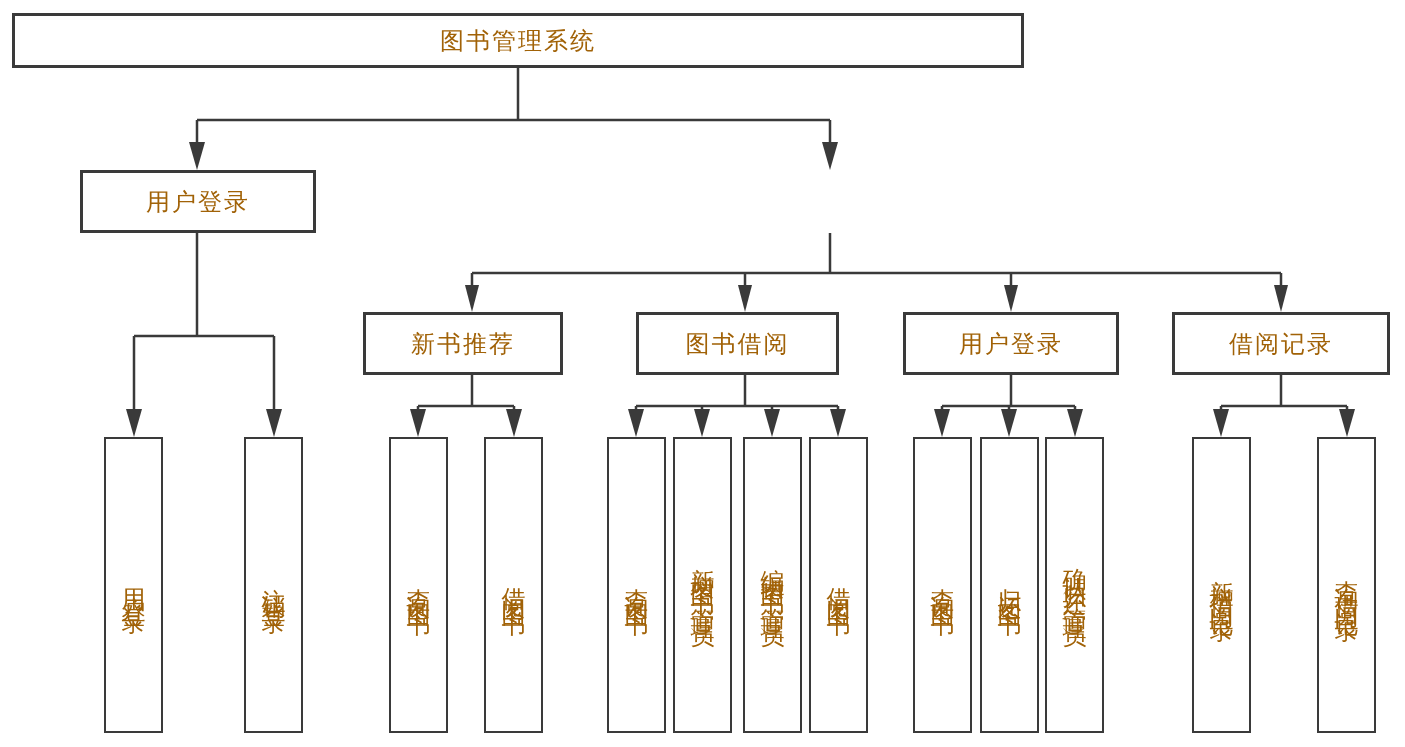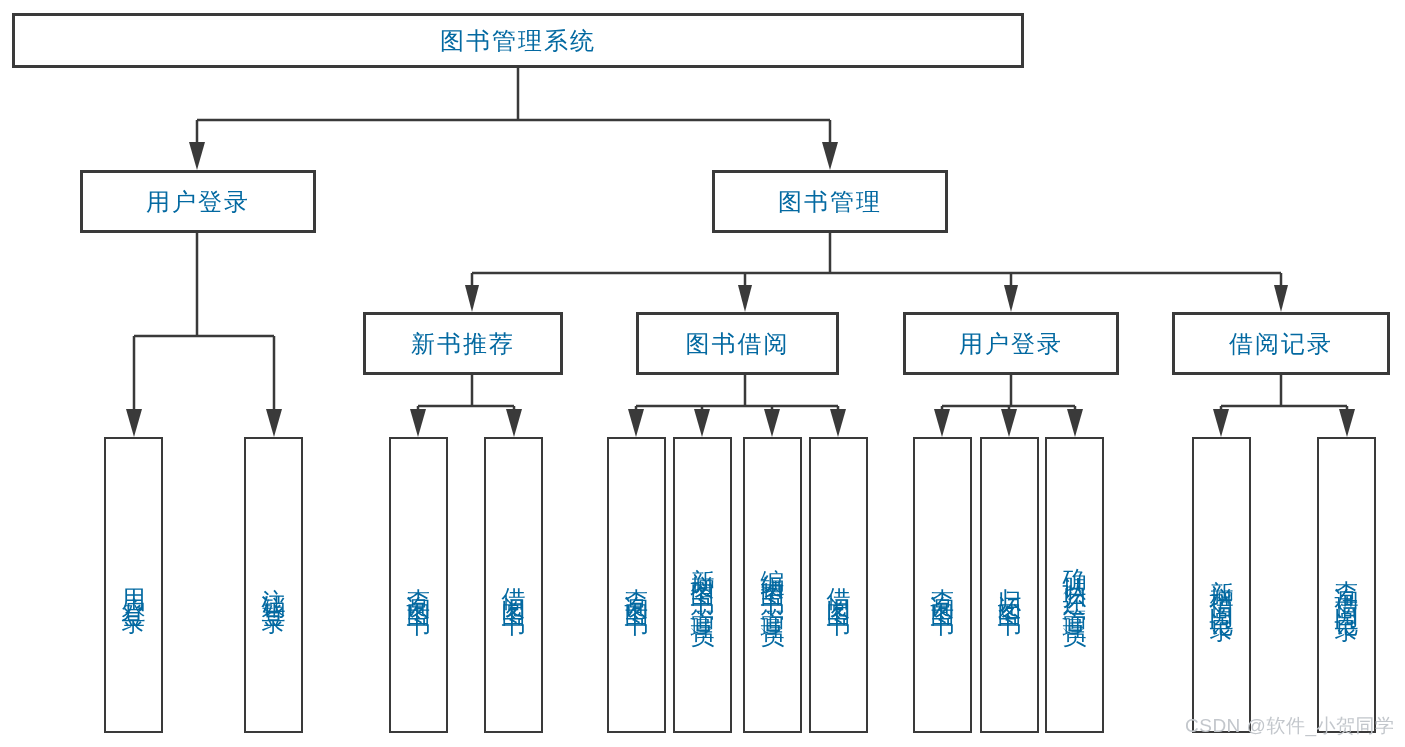--- a/index.html
+++ b/index.html
@@ -17,21 +17,21 @@
     width: 1405px; height: 747px;
   }
   .box {
     position: absolute;
     box-sizing: border-box;
     background: #ffffff;
     border: 3px solid #3a3a3a;
     display: flex;
     align-items: center;
     justify-content: center;
-    color: #0369a1;
+    color: #a16207;
     font-size: 24px;
     letter-spacing: 2px;
     text-align: center;
     z-index: 2;
   }
   .lvl1 { left: 12px; top: 13px; width: 1012px; height: 55px; }
   .lvl2 { top: 170px; width: 236px; height: 63px; }
   .lvl3 { top: 312px; height: 63px; }
   .leaf {
     top: 437px;
@@ -96,23 +96,20 @@
     </g>
   </svg>
 
   <div class="box lvl1">
     <span>图书管理系统</span>
   </div>
 
   <div class="box lvl2" style="left:80px;">
     <span>用户登录</span>
   </div>
-  <div class="box lvl2" style="left:712px;">
-    <span>图书管理</span>
-  </div>
 
   <div class="box lvl3" style="left:363px;width:200px;">
     <span>新书推荐</span>
   </div>
   <div class="box lvl3" style="left:636px;width:203px;">
     <span>图书借阅</span>
   </div>
   <div class="box lvl3" style="left:903px;width:216px;">
     <span>用户登录</span>
   </div>
@@ -157,15 +154,14 @@
     <span class="vtext">确认归还（管理员）</span>
   </div>
 
   <div class="box leaf" style="left:1192px;">
     <span class="vtext">新增借阅记录</span>
   </div>
   <div class="box leaf" style="left:1317px;">
     <span class="vtext">查询借阅记录</span>
   </div>
 
-  <div class="watermark">CSDN @软件_小贺同学</div>
 
 </div>
 
 </body></html>

